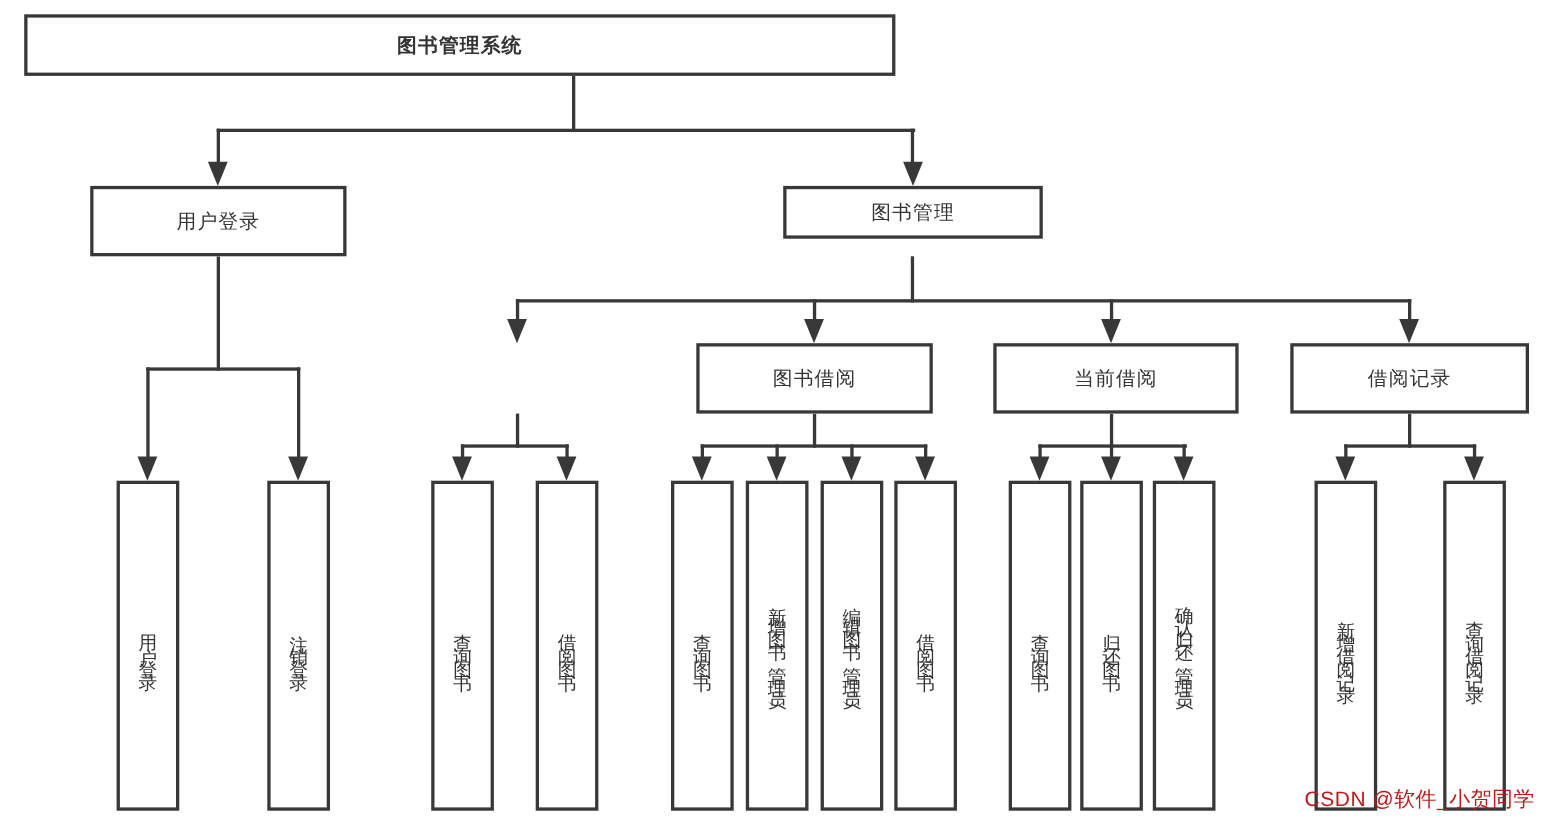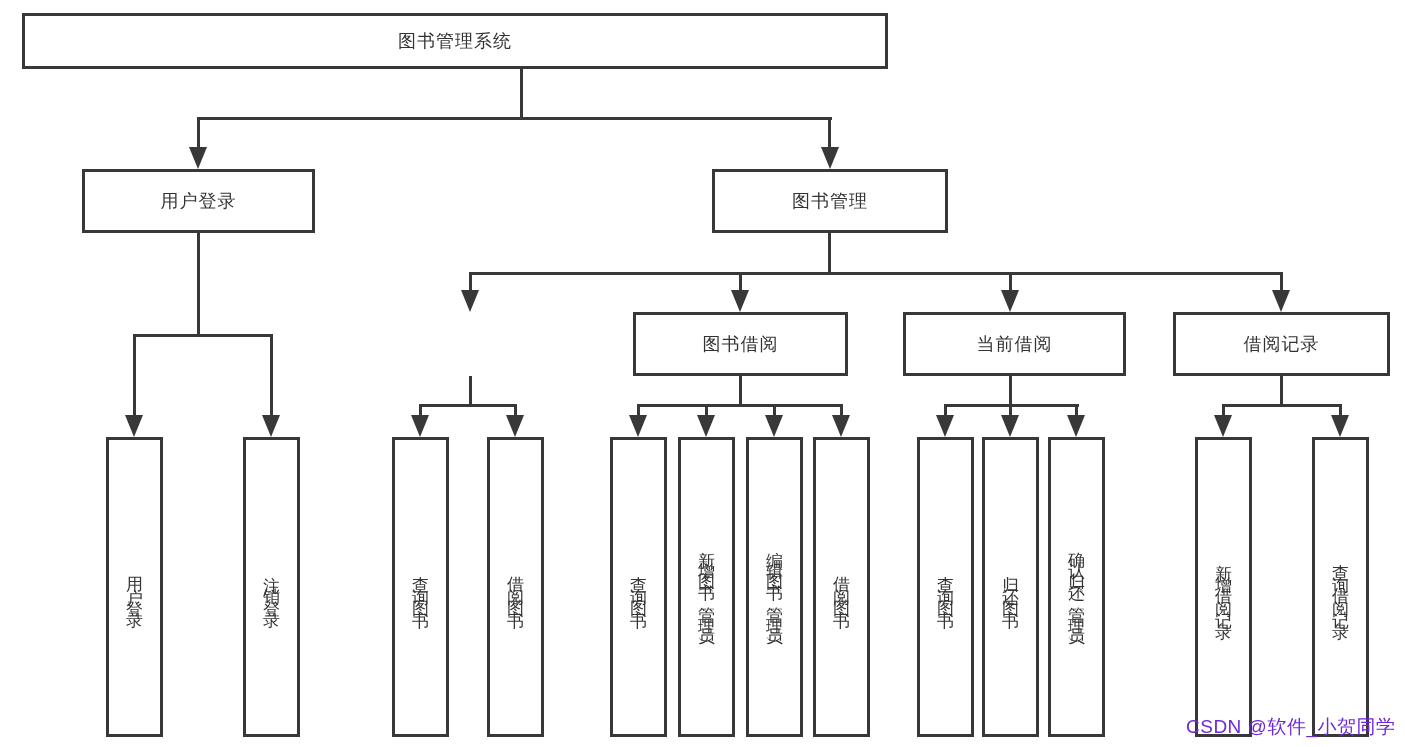--- a/index.html
+++ b/index.html
@@ -51,41 +51,41 @@
     border-right: 9px solid transparent;
     border-top: 22px solid #383838;
     z-index: 1;
   }
   .watermark {
     position: absolute;
     left: 1186px;
     top: 714px;
     font-size: 19px;
     letter-spacing: 0.5px;
-    color: #6d28d9;
+    color: #b91c1c;
     white-space: nowrap;
     z-index: 5;
   }
 </style>
 </head>
 <body>
 
 <div class="canvas">
 
-  <div class="node hbox" style="left:22px; top:13px; width:866px; height:56px;">图书管理系统</div>
+  <div class="node hbox" style="left:22px; top:13px; width:792px; height:56px;font-weight:bold;">图书管理系统</div>
 
   <div class="line" style="left:520px; top:69px; width:3px; height:49px;"></div>
   <div class="line" style="left:197px; top:117px; width:635px; height:3px;"></div>
   <div class="line" style="left:197px; top:117px; width:3px; height:34px;"></div>
   <div class="arrow" style="left:189px; top:147px;"></div>
   <div class="line" style="left:828px; top:117px; width:3px; height:34px;"></div>
   <div class="arrow" style="left:821px; top:147px;"></div>
 
   <div class="node hbox" style="left:82px; top:169px; width:233px; height:64px;">用户登录</div>
-  <div class="node hbox" style="left:712px; top:169px; width:236px; height:64px;">图书管理</div>
+  <div class="node hbox" style="left:712px; top:169px; width:236px; height:48px;">图书管理</div>
 
   <div class="line" style="left:197px; top:233px; width:3px; height:104px;"></div>
   <div class="line" style="left:133px; top:334px; width:140px; height:3px;"></div>
   <div class="line" style="left:133px; top:334px; width:3px; height:83px;"></div>
   <div class="arrow" style="left:125px; top:415px;"></div>
   <div class="line" style="left:270px; top:334px; width:3px; height:83px;"></div>
   <div class="arrow" style="left:262px; top:415px;"></div>
 
   <div class="line" style="left:828px; top:233px; width:3px; height:42px;"></div>
   <div class="line" style="left:469px; top:272px; width:814px; height:3px;"></div>

